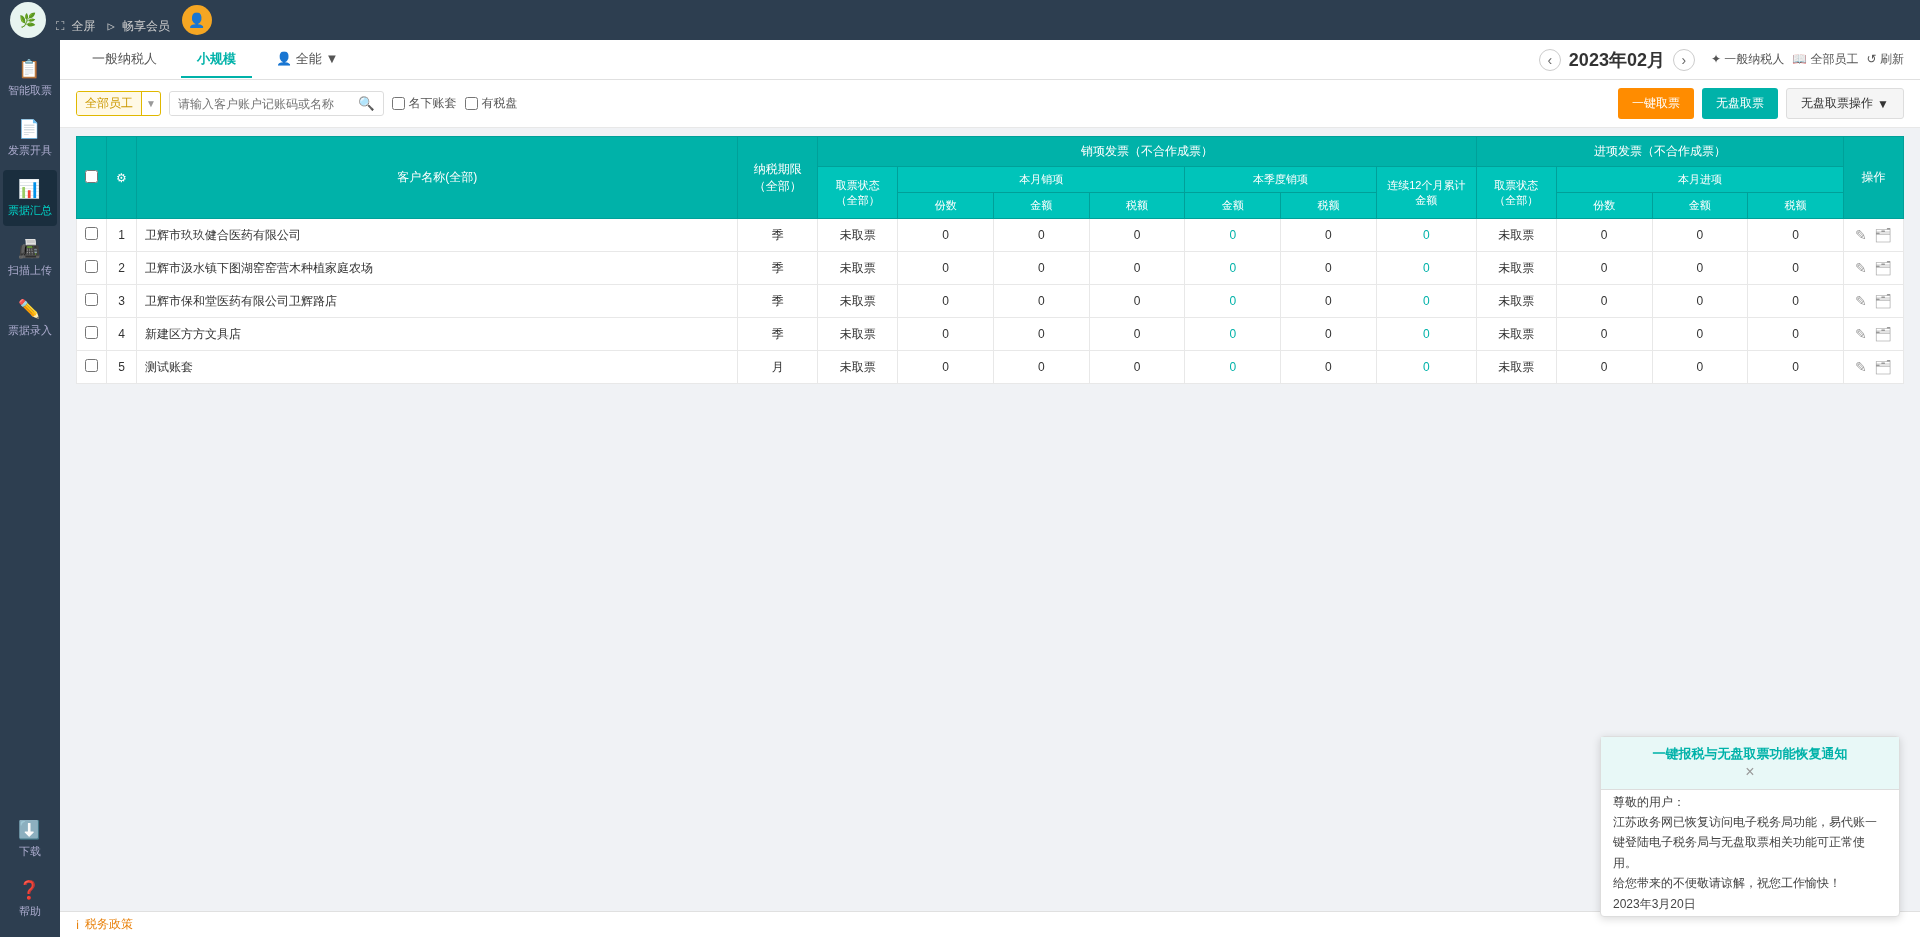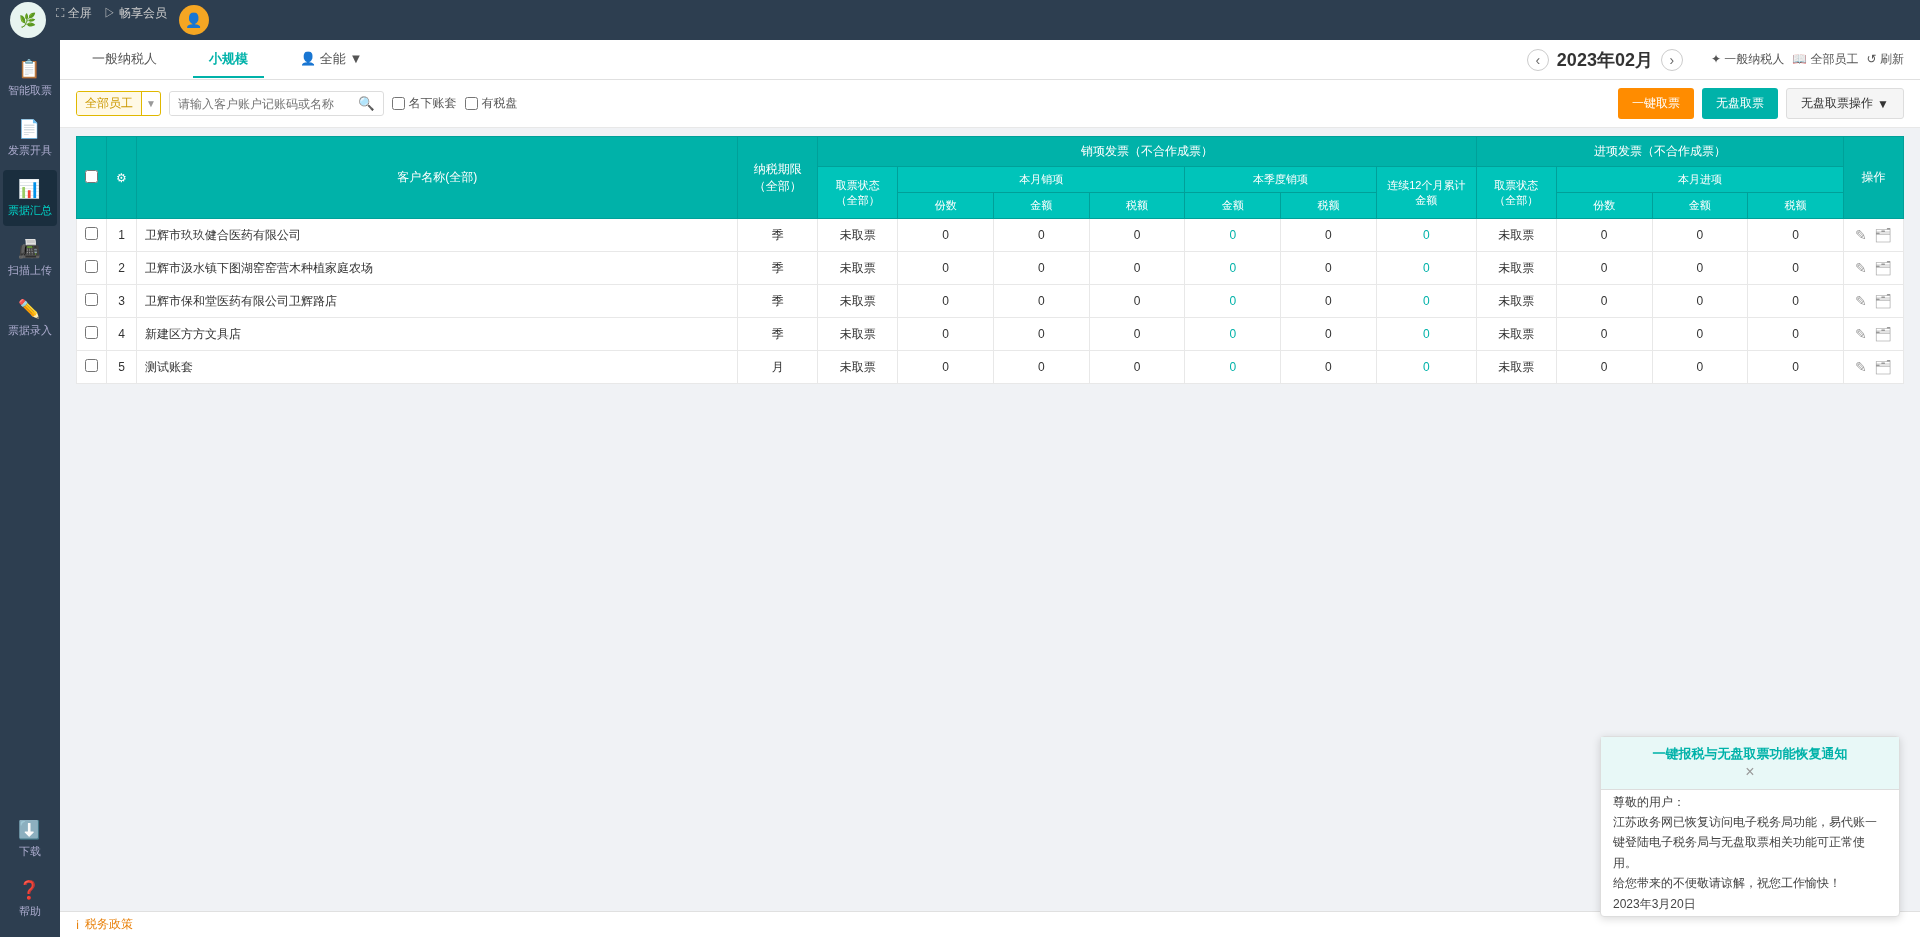--- a/index.html
+++ b/index.html
@@ -31,22 +31,22 @@
       color: #ccc;
       cursor: pointer;
       border-radius: 3px;
       font-size: 13px;
     }
     .top-nav .nav-item.active {
       background: #00b2a9;
       color: #fff;
     }
     .top-nav .right-area {
-      display: flex; align-items: flex-start; gap: 12px;
-      font-size: 12px; color: #ccc;
+      display: flex; align-items: flex-end; gap: 12px;
+      font-size: 12px; color: #ccc; font-family: Liberation Mono, monospace;
     }
     .top-nav .right-area span { cursor: pointer; }
     .avatar {
       width: 30px; height: 30px;
       background: #f5a623;
       border-radius: 50%;
       display: flex; align-items: center; justify-content: center;
       font-size: 14px;
     }
 
@@ -85,21 +85,21 @@
     }
 
     
     .sub-header {
       background: #fff;
       border-bottom: 1px solid #e0e0e0;
       display: flex;
       align-items: center;
       padding: 0 16px;
       height: 40px;
-      gap: 12px;
+      gap: 0;
     }
     .sub-tab {
       padding: 8px 16px;
       cursor: pointer;
       color: #555;
       font-size: 13px;
       border-bottom: 2px solid transparent;
       margin-right: 8px;
     }
     .sub-tab.active {

